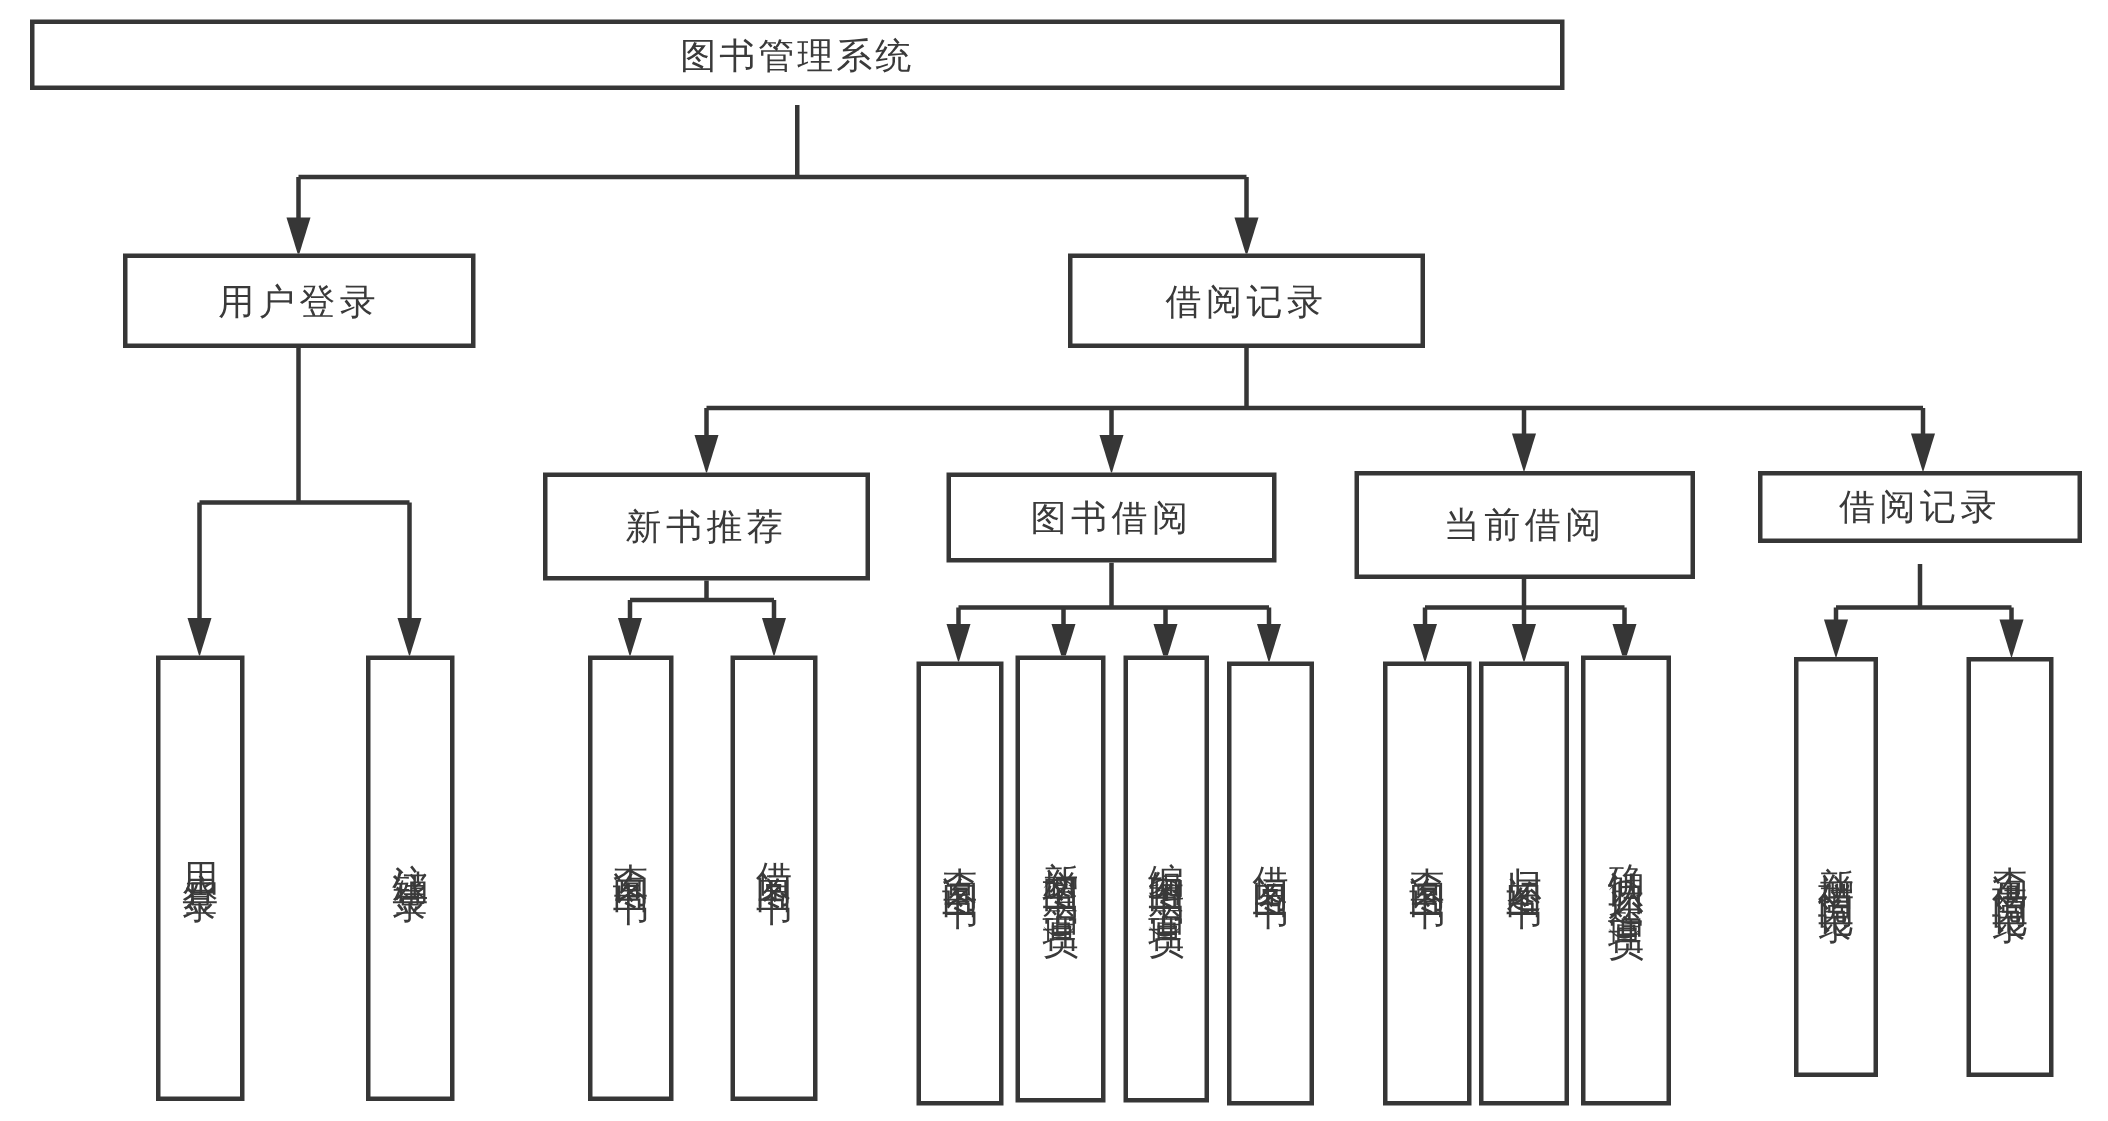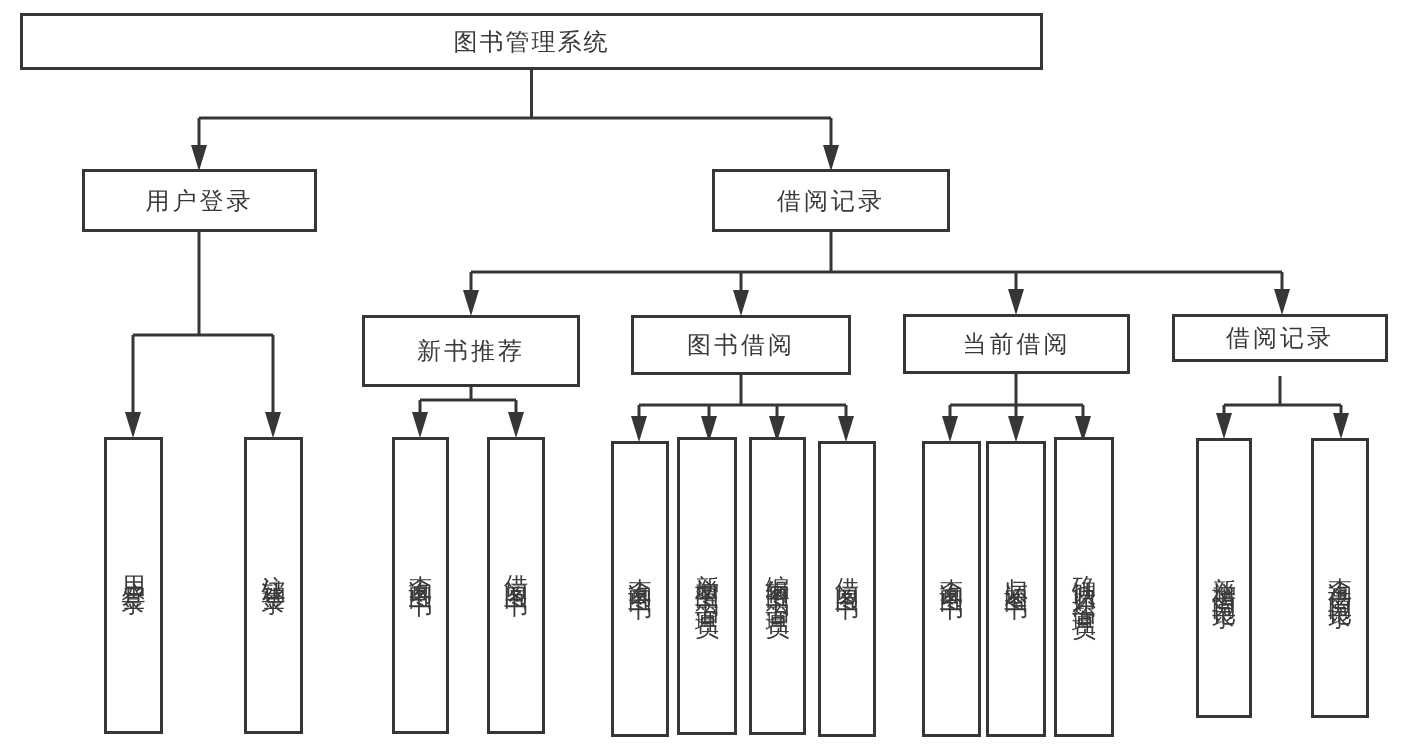--- a/index.html
+++ b/index.html
@@ -28,26 +28,26 @@
     text-orientation:mixed;
     font-size:24px;
     letter-spacing:6px;
     line-height:1;
   }
   .v.short{ padding-bottom:36px; }
   .v.long{ padding-bottom:8px; }
   .v.mid{ padding-bottom:4px; }
 
   
-  .p-root{left:20px;top:13px;width:1023px;height:57px;}
+  .p-root{left:20px;top:13px;width:1023px;height:47px;}
   .p-l2a{left:82px;top:169px;width:235px;height:63px;}
   .p-l2b{left:712px;top:169px;width:238px;height:63px;}
   .p-l3a{left:362px;top:315px;width:218px;height:72px;}
   .p-l3b{left:631px;top:315px;width:220px;height:60px;}
-  .p-l3c{left:903px;top:314px;width:227px;height:60px;}
+  .p-l3c{left:903px;top:314px;width:227px;height:72px;}
   .p-l3d{left:1172px;top:314px;width:216px;height:48px;}
 
   .p-f1 {left:104px;top:437px;width:59px;height:297px;}
   .p-f2 {left:244px;top:437px;width:59px;height:297px;}
   .p-f3 {left:392px;top:437px;width:57px;height:297px;}
   .p-f4 {left:487px;top:437px;width:58px;height:297px;}
   .p-f5 {left:611px;top:441px;width:58px;height:296px;}
   .p-f6 {left:677px;top:437px;width:60px;height:298px;}
   .p-f7 {left:749px;top:437px;width:57px;height:298px;}
   .p-f8 {left:818px;top:441px;width:58px;height:296px;}

